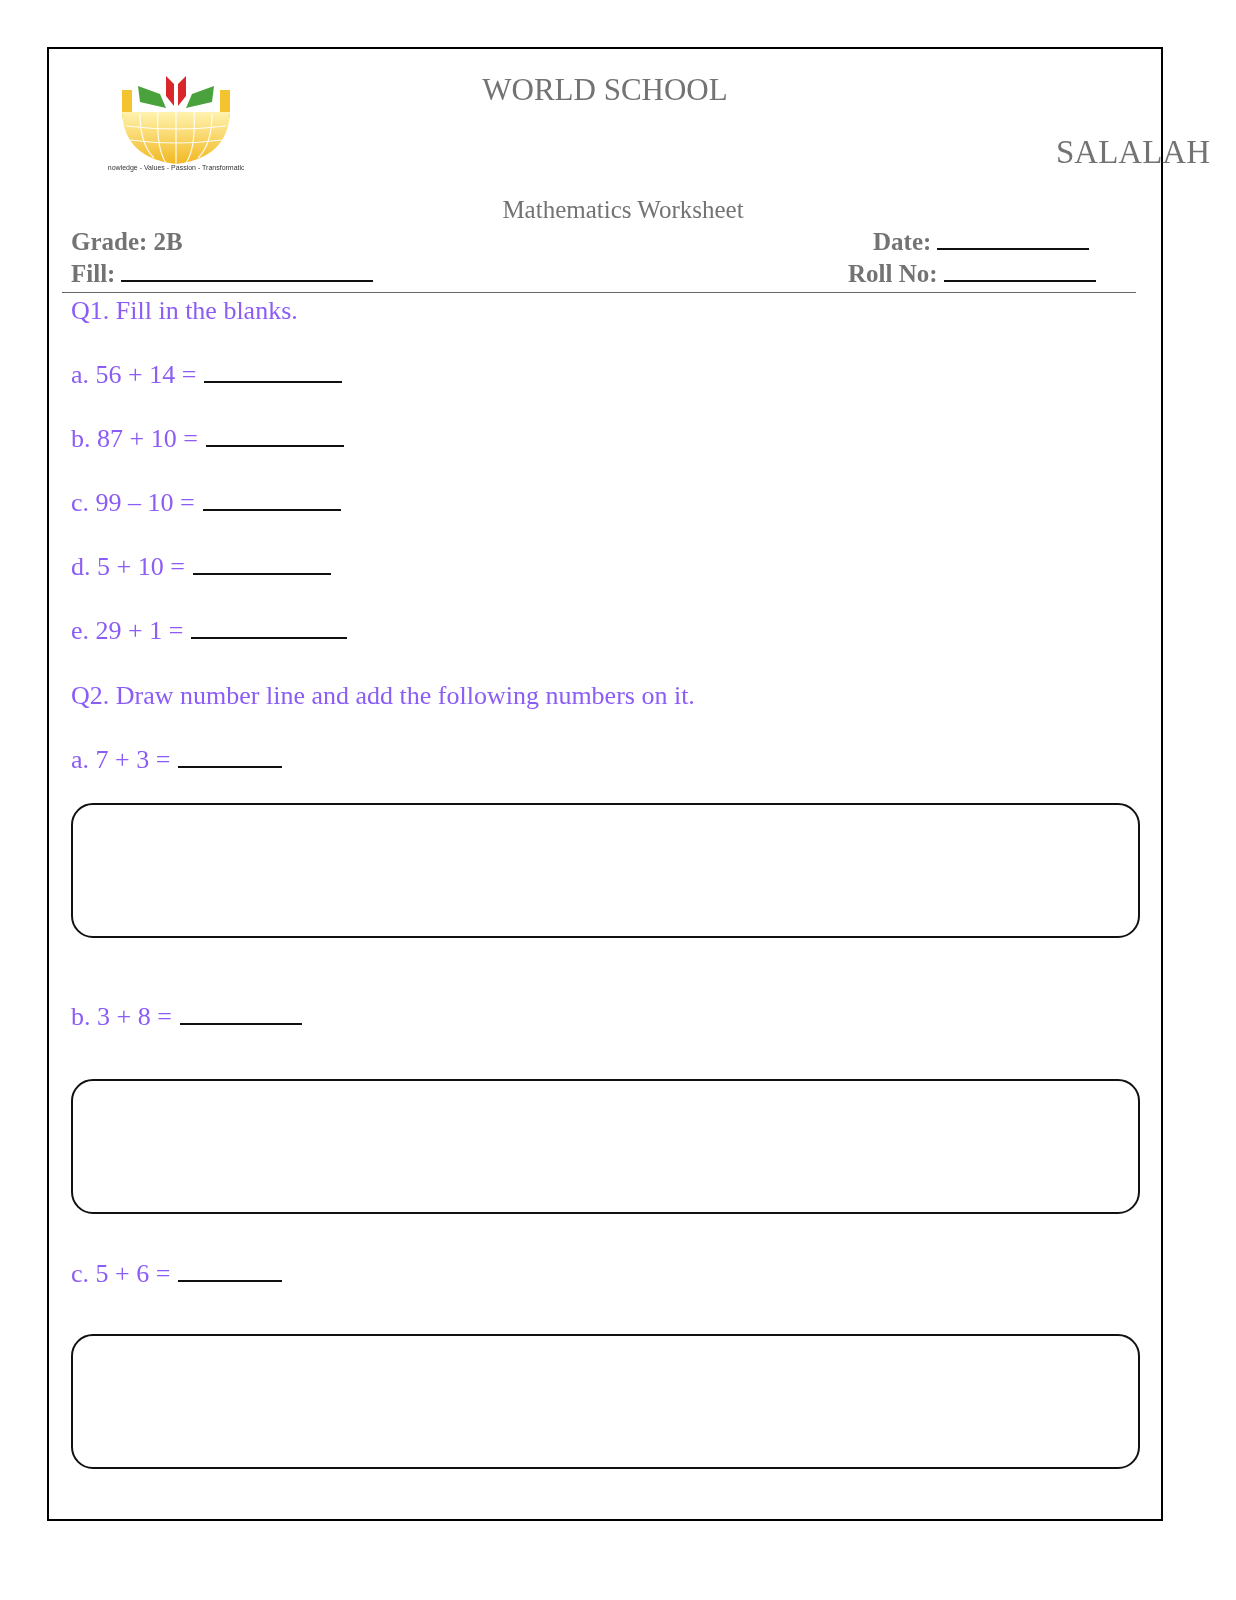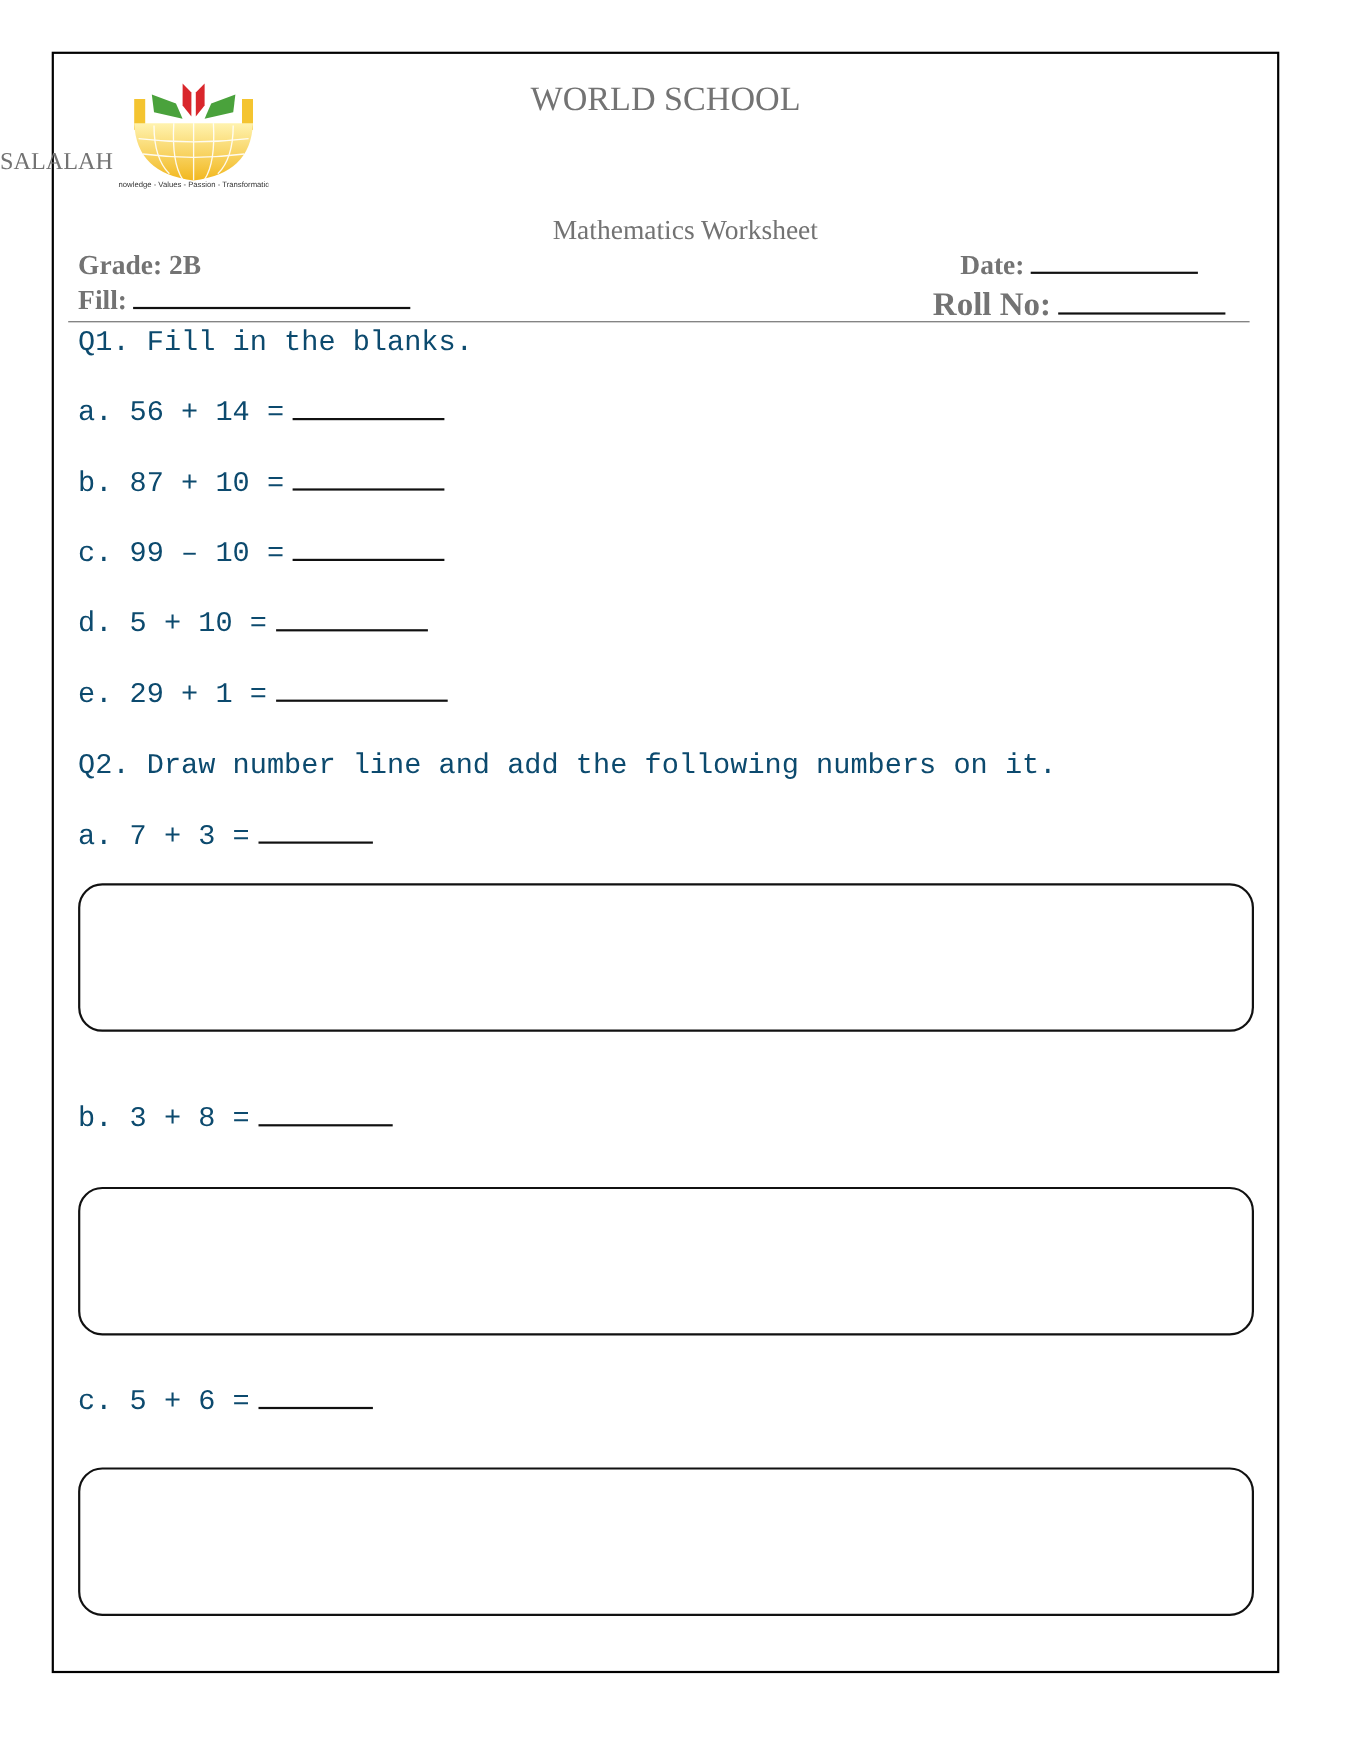--- a/index.html
+++ b/index.html
@@ -1,27 +1,27 @@
 <!DOCTYPE html>
 <html><head>
 <meta charset="utf-8">
 <style>
   html, body { margin: 0; padding: 0; background: #ffffff; }
   body { width: 1236px; height: 1600px; position: relative; overflow: hidden; }
   .page-border { position: absolute; left: 47px; top: 47px; width: 1116px; height: 1474px; border: 2px solid #000; box-sizing: border-box; }
   .logo { position: absolute; left: 108px; top: 68px; width: 136px; height: 104px; }
   .serif { font-family: "Liberation Serif", "DejaVu Serif", serif; color: #737373; }
-  .hand { font-family: Liberation Mono, monospace; color: #0c4a6e; }
+  .hand { font-family: Liberation Serif, serif; color: #8b5cf6; }
   .school-name { position: absolute; top: 72px; left: 0; width: 1210px; text-align: center; font-size: 31px; }
-  .school-city { position: absolute; top: 134px; left: 0; width: 1210px; text-align: left; font-size: 22px; }
+  .school-city { position: absolute; top: 134px; left: 0; width: 1210px; text-align: right; font-size: 33px; }
   .ws-title { position: absolute; top: 196px; left: 0; width: 1246px; text-align: center; font-size: 25px; }
   .grade { position: absolute; left: 71px; top: 228px; font-size: 25px; font-weight: bold; }
   .name { position: absolute; left: 71px; top: 260px; font-size: 25px; font-weight: bold; }
   .date { position: absolute; left: 873px; top: 228px; font-size: 25px; font-weight: bold; }
-  .roll { position: absolute; left: 848px; top: 260px; font-size: 30px; font-weight: bold; }
+  .roll { position: absolute; left: 848px; top: 260px; font-size: 25px; font-weight: bold; }
   .blank-line { display: inline-block; border-bottom: 2px solid #111; vertical-align: baseline; height: 1px; margin-left: 6px; }
   .rule { position: absolute; left: 62px; top: 292px; width: 1074px; height: 0; border-top: 1px solid #666; }
   .q-title { position: absolute; left: 71px; font-size: 26px; }
   .item { position: absolute; left: 71px; font-size: 26px; white-space: nowrap; }
   .item .ans { display: inline-block; border-bottom: 2px solid #111; height: 20px; margin-left: 8px; vertical-align: baseline; }
   .draw-box { position: absolute; left: 71px; width: 1069px; height: 135px; border: 2px solid #111; border-radius: 22px; box-sizing: border-box; }
 </style>
 </head>
 <body>
 

